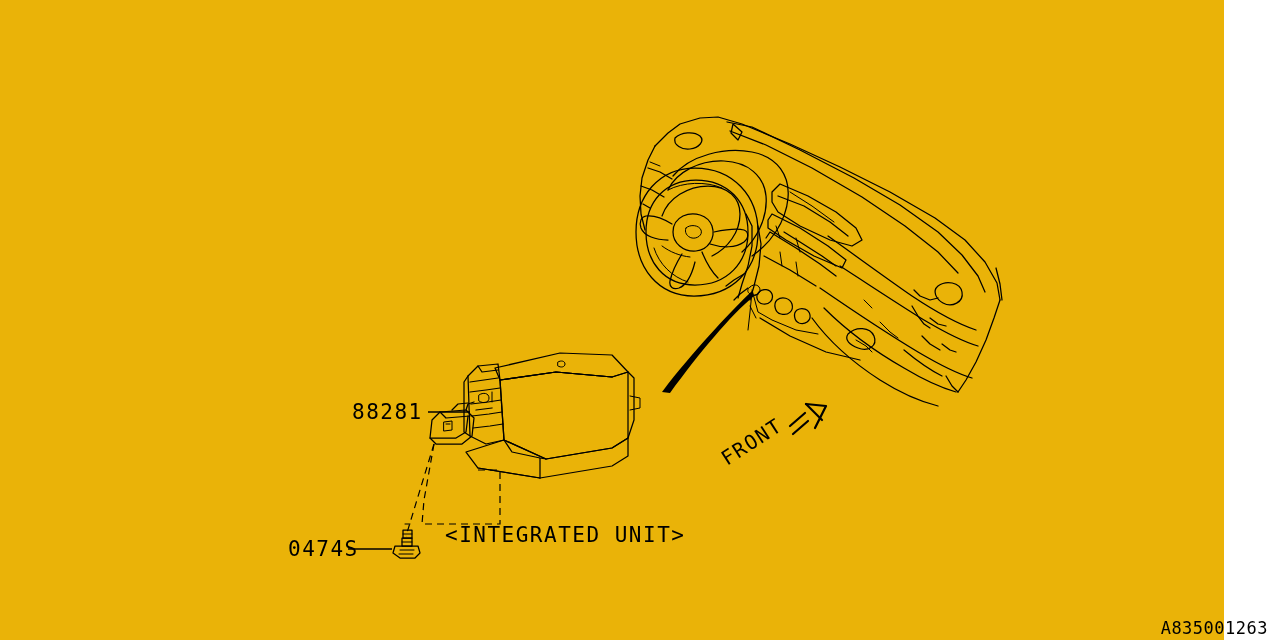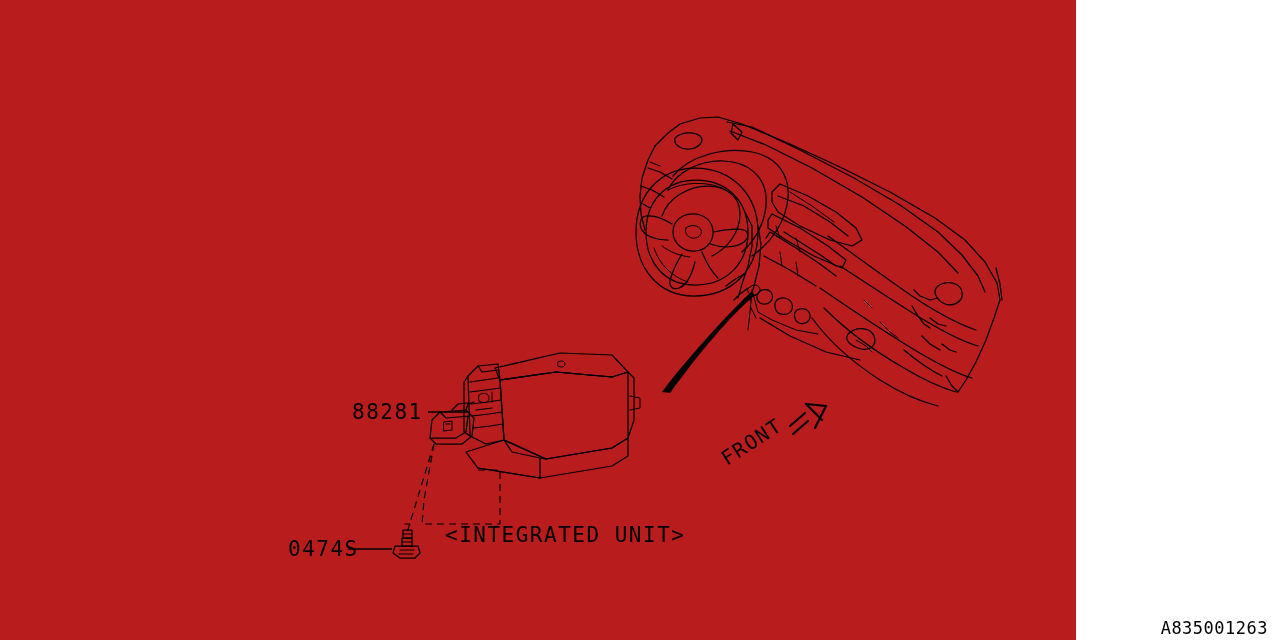--- a/index.html
+++ b/index.html
@@ -9,23 +9,23 @@
     background: #ffffff;
   }
   body {
     width: 1280px;
     height: 640px;
     overflow: hidden;
     font-family: "DejaVu Sans Mono", monospace;
   }
   #diagram-root {
     position: relative;
-    width: 1076px;
+    width: 1224px;
     height: 640px;
-    background: #b91c1c;
+    background: #eab308;
   }
   svg#parts-svg {
     position: absolute;
     left: 0;
     top: 0;
     width: 1280px;
     height: 640px;
     display: block;
   }
   .ln {

